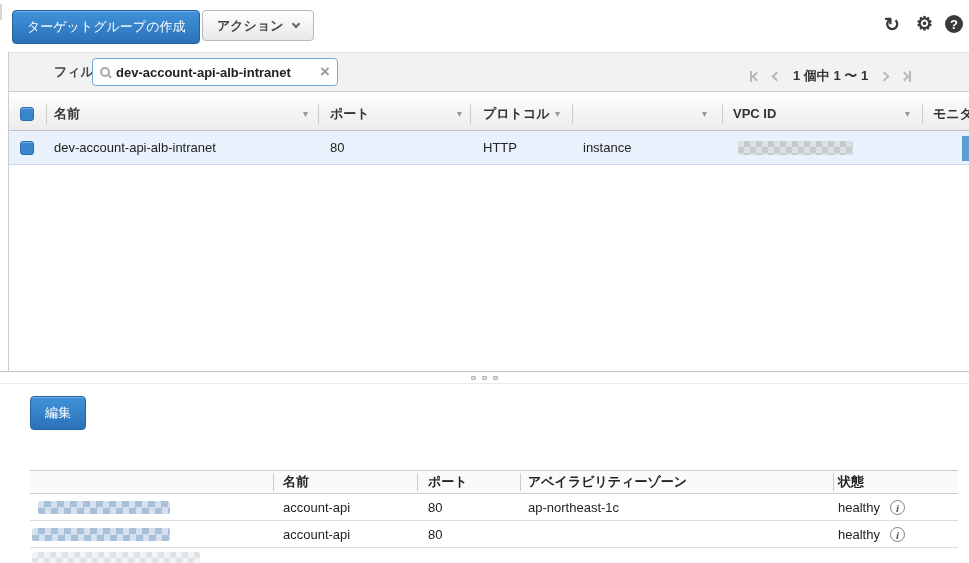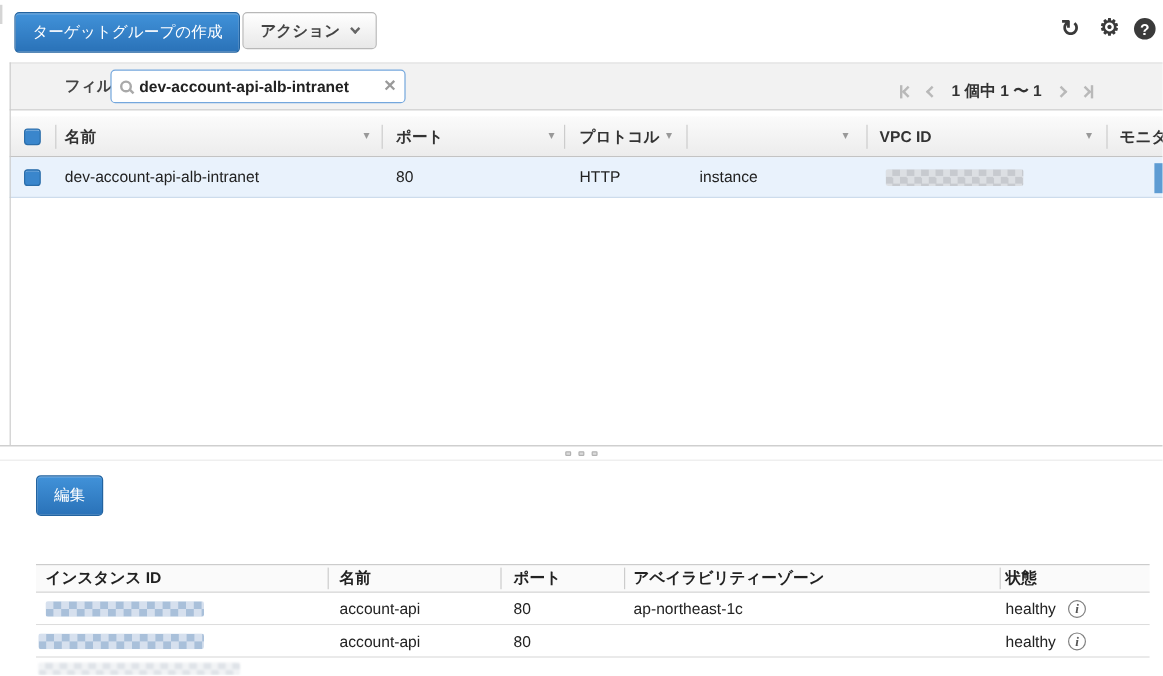--- a/index.html
+++ b/index.html
@@ -159,21 +159,20 @@
 
   <div class="abs splitter" style="left:0;top:371px;width:969px;height:13px;">
     <span class="dot"></span>
     <span class="dot"></span>
     <span class="dot"></span>
   </div>
 
   <button class="abs btn-primary" style="left:30px;top:396px;height:28px;">編集</button>
 
   <div class="abs bt-header" style="left:30px;top:470px;width:928px;height:24px;"></div>
-  <span class="abs bt-hdr-label" style="left:38px;top:470px;">インスタンス ID</span>
   <div class="abs v-sep" style="left:273px;top:473px;height:18px;"></div>
   <span class="abs bt-hdr-label" style="left:283px;top:470px;">名前</span>
   <div class="abs v-sep" style="left:417px;top:473px;height:18px;"></div>
   <span class="abs bt-hdr-label" style="left:428px;top:470px;">ポート</span>
   <div class="abs v-sep" style="left:520px;top:473px;height:18px;"></div>
   <span class="abs bt-hdr-label" style="left:528px;top:470px;">アベイラビリティーゾーン</span>
   <div class="abs v-sep" style="left:833px;top:473px;height:18px;"></div>
   <span class="abs bt-hdr-label" style="left:838px;top:470px;">状態</span>
 
   <div class="abs bt-row" style="left:30px;top:494px;width:928px;height:27px;"></div>

